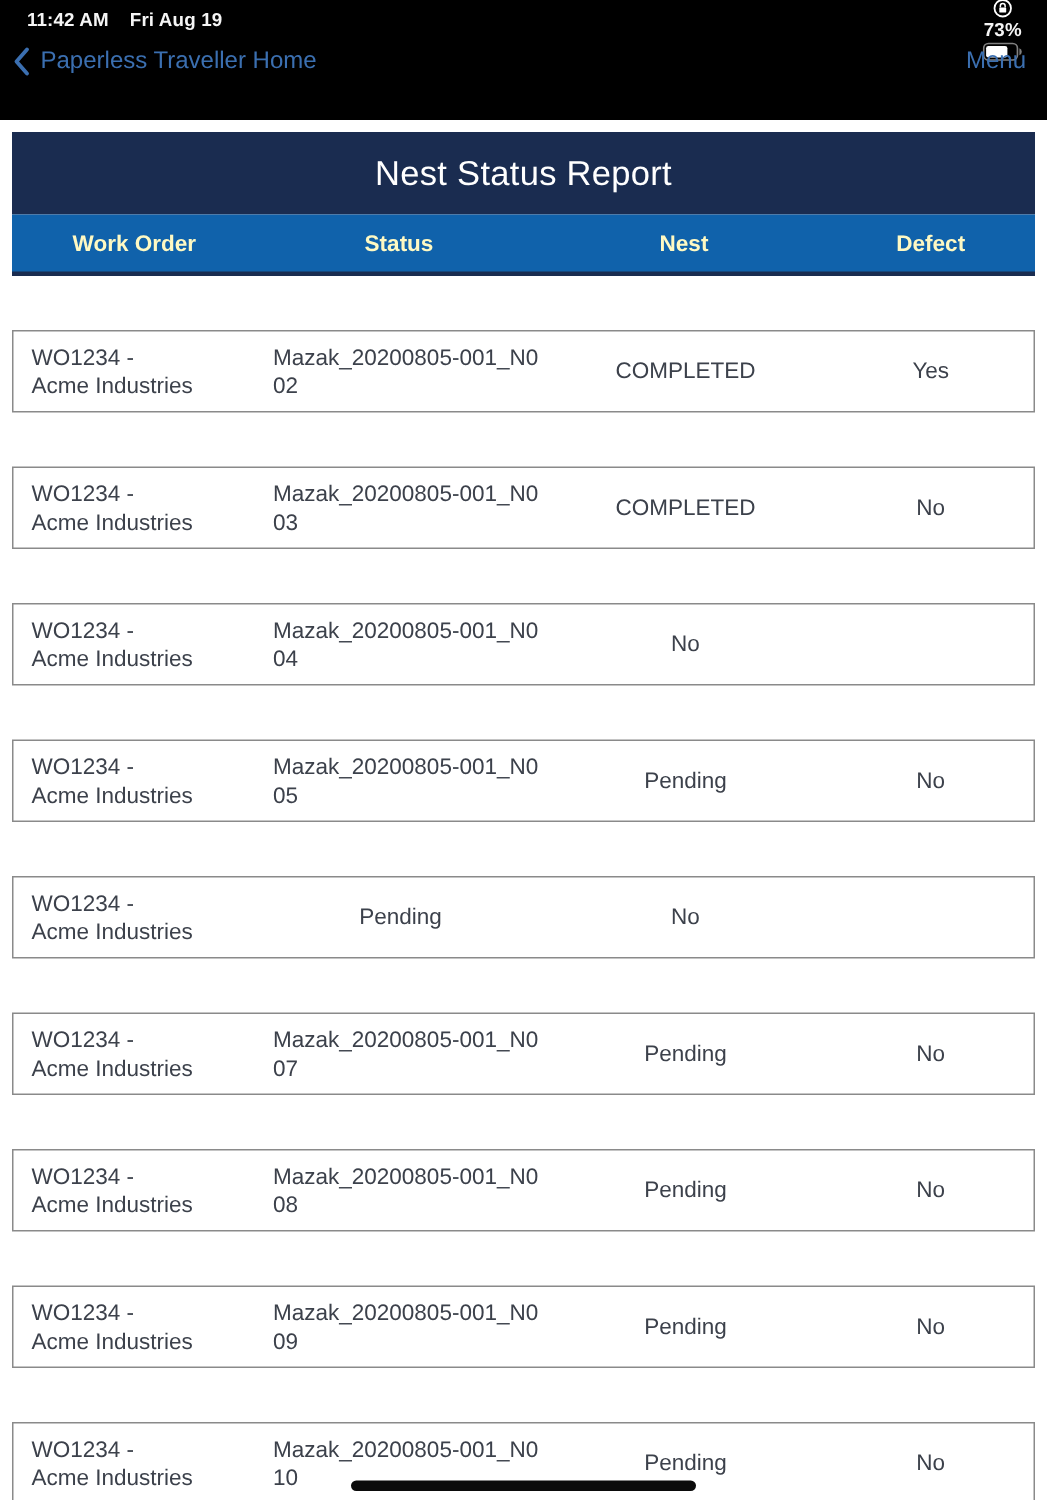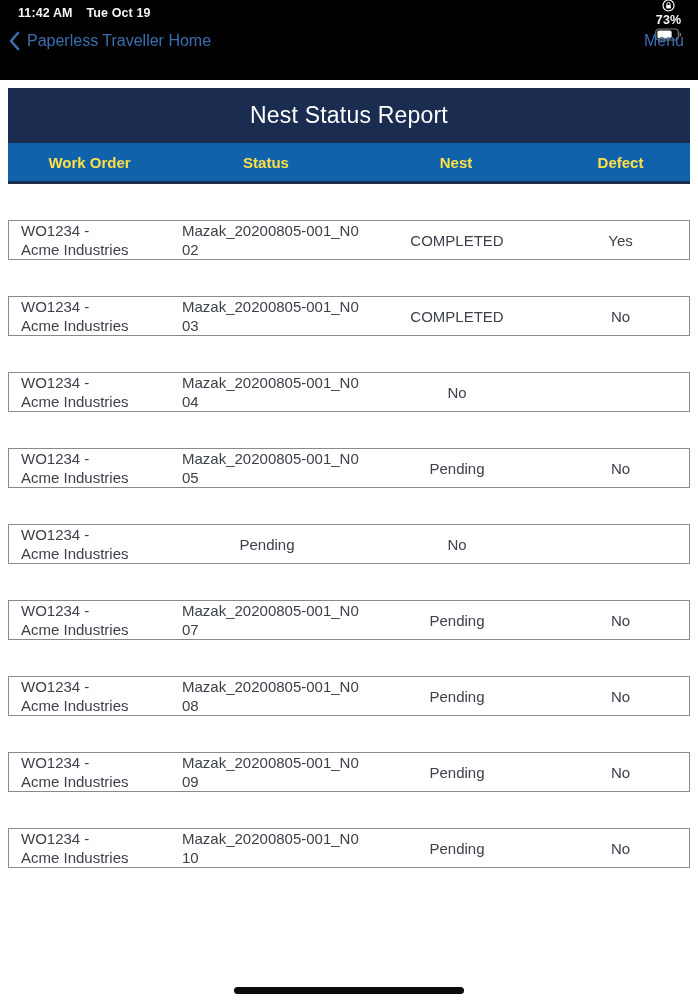--- a/index.html
+++ b/index.html
@@ -40,26 +40,26 @@
     display:flex;align-items:center;justify-content:center;
   }
   .report-title{color:#fff;font-size:23px;font-weight:400;letter-spacing:.2px;}
   .report-header{
     background:var(--header-bar);
     border-bottom:3px solid var(--title-bar);
     height:41px;
     display:grid;grid-template-columns:163px 190px 190px 1fr;
     align-items:center;
   }
-  .hcell{color:#fde047;font-size:15px;font-weight:700;text-align:center;}
+  .hcell{color:#fef9c3;font-size:15px;font-weight:700;text-align:center;}
   .table-body{margin-top:4px;}
   .row{
     display:grid;grid-template-columns:163px 190px 190px 1fr;
     align-items:center;
-    height:40px;margin-bottom:5px;
+    height:55px;margin-bottom:5px;
     background:#fff;border:1.5px solid var(--row-border);
     color:var(--cell-text);font-size:15px;line-height:19px;margin-top:36px;
   }
   .cell-wo{padding-left:12px;}
   .cell-nest{padding-left:10px;}
   .nest-text{display:inline-block;max-width:180px;word-break:break-all;overflow-wrap:anywhere;}
   .cell-status,.cell-defect{text-align:center;}
 
   .home-indicator{
     position:absolute;bottom:6px;left:50%;transform:translateX(-50%);
@@ -67,21 +67,21 @@
   }
   .icon{display:inline-flex;align-items:center;}
 </style>
 </head>
 <body>
 
 <div class="top-black">
   <div class="status-bar">
     <div class="status-left">
       <span>11:42 AM</span>
-      <span>Tue Oct 19</span>
+      <span>Fri Aug 19</span>
     </div>
     <div class="status-right">
       <span class="icon">
         <svg width="17" height="12" viewBox="0 0 17 12">
           <path d="M1.1 3.4 a10.8 10.8 0 0 1 14.8 0" stroke="#fff" stroke-width="1.7" fill="none" stroke-linecap="round"></path>
           <path d="M3.8 6.3 a6.6 6.6 0 0 1 9.4 0" stroke="#fff" stroke-width="1.7" fill="none" stroke-linecap="round"></path>
           <path d="M8.5 11.4 L11 8.8 a3.6 3.6 0 0 0 -5 0 Z" fill="#fff"></path>
         </svg>
       </span>
       <span class="icon">

